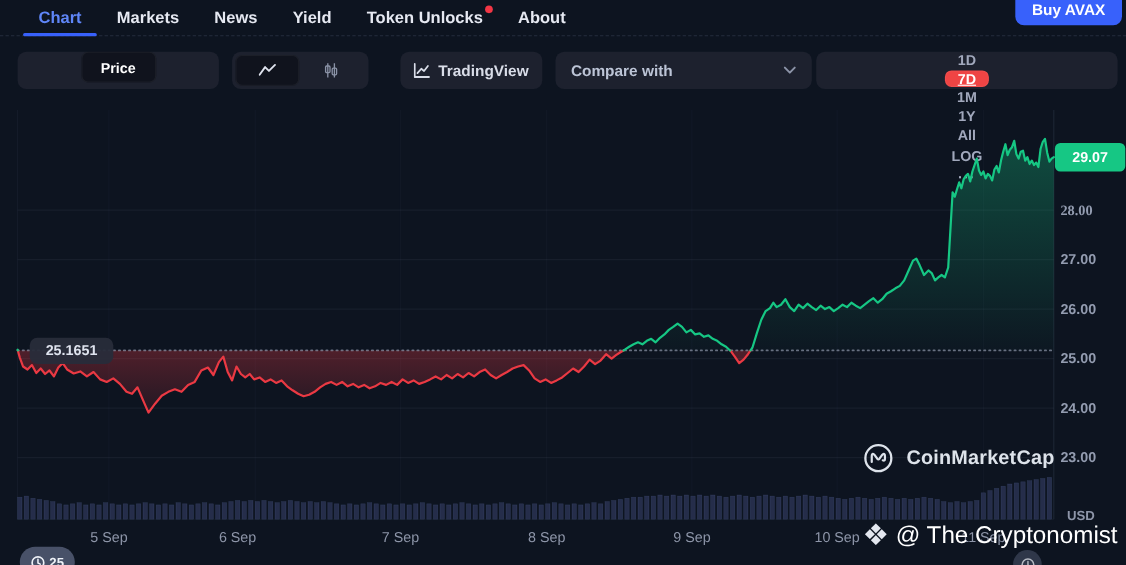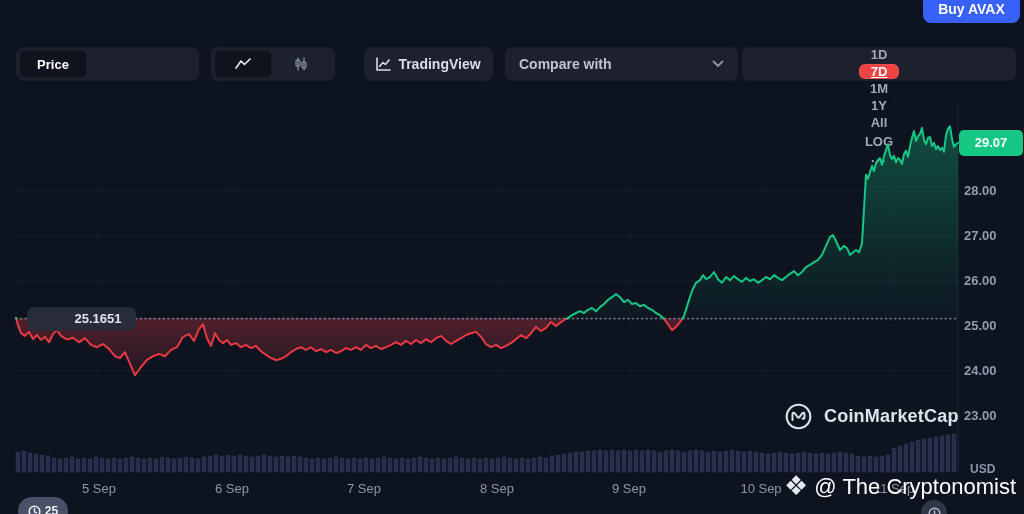--- a/index.html
+++ b/index.html
@@ -20,21 +20,21 @@
        justify-content:center;padding-bottom:6px;box-sizing:border-box;cursor:pointer;}
 
   
   .toolbar{position:absolute;left:0;top:47px;width:100%;height:34px;}
   .grp{position:absolute;height:34px;background:#1d212e;border-radius:8px;display:flex;
        align-items:center;box-sizing:border-box;}
   .pill{height:28px;border-radius:6px;display:flex;align-items:center;justify-content:center;
        font-size:13px;font-weight:700;cursor:pointer;}
   .pill.sel{background:#10131d;color:#fff;box-shadow:inset 0 0 0 1px rgba(255,255,255,.05);}
   .pill.unsel{color:#8b93a7;}
-  #metric-group{left:16px;width:183px;padding:0 3px;}
+  #metric-group{left:16px;width:183px;padding:0 3px;flex-direction:column;}
   #metric-group .pill{flex:0 0 auto;}
   #metric-price{width:68px;}
   #metric-mcap{width:104px;}
   #type-group{left:211px;width:124px;padding:0 3px;}
   .seg{width:58px;height:28px;border-radius:6px;display:flex;align-items:center;justify-content:center;cursor:pointer;}
   .seg.sel{background:#10131d;box-shadow:inset 0 0 0 1px rgba(255,255,255,.05);}
   #tv-btn{left:364px;width:129px;justify-content:center;gap:7px;cursor:pointer;}
   #tv-btn span{font-size:14px;font-weight:700;color:#d9dde8;}
   #compare{left:505px;width:233px;padding:0 14px;cursor:pointer;}
   #compare span{font-size:14px;font-weight:700;color:#bcc4d6;}
@@ -70,20 +70,31 @@
        background:rgba(96,105,132,.72);display:flex;align-items:center;justify-content:center;gap:4px;
        font-size:12px;font-weight:700;color:#eef1f7;z-index:4;}
   #ghost-clock{position:absolute;left:921px;top:500px;width:26px;height:26px;border-radius:50%;
        background:rgba(96,105,132,.42);display:flex;align-items:center;justify-content:center;z-index:4;}
 </style>
 </head>
 <body>
 
 <div id="app">
 
+  <div class="nav">
+    <div class="tab active">Chart</div>
+    <div class="tab">Markets</div>
+    <div class="tab">News</div>
+    <div class="tab">Yield</div>
+    <div class="tab">
+      <span>Token Unlocks</span>
+      <span class="dot"></span>
+    </div>
+    <div class="tab">About</div>
+  </div>
   <button class="buy-btn">Buy AVAX</button>
 
   <div class="toolbar">
 
     <div class="grp" id="metric-group">
       <div class="pill sel" id="metric-price">Price</div>
     </div>
 
     <div class="grp" id="type-group">
       <div class="seg sel">
@@ -318,39 +329,39 @@
         <rect x="952" y="434" width="4" height="38" fill="#28304f" fill-opacity="0.9" stroke="rgba(120,140,200,0.22)" stroke-width="0.5"></rect>
       </g>
     <path id="up-fill" fill="url(#gGreen)" stroke="none" d="M16.0,317.9L16.2,318.6L16.2,318.6L16.0,318.6ZM566.8,318.6L568.0,317.9L572.0,315.2L576.0,313.0L580.0,311.2L584.0,313.0L588.0,309.8L592.0,308.0L596.0,311.2L600.0,307.1L604.0,304.0L608.0,299.9L612.0,297.2L616.0,294.1L620.0,297.2L624.0,302.2L628.0,299.9L632.0,304.0L636.0,303.1L640.0,306.2L644.0,304.9L648.0,308.0L652.0,309.8L656.0,313.0L660.0,315.2L663.7,318.6L663.7,318.6L566.8,318.6ZM682.3,318.6L684.0,316.1L688.0,303.1L692.0,290.9L696.0,282.8L700.0,280.1L703.0,275.2L706.0,279.2L710.0,277.0L714.0,272.0L718.0,279.2L722.0,282.8L726.0,277.0L730.0,280.1L734.0,276.1L738.0,279.2L742.0,281.9L746.0,277.9L750.0,281.0L754.0,279.2L758.0,282.8L762.0,280.1L766.0,277.0L770.0,279.2L774.0,275.2L778.0,277.9L782.0,280.1L786.0,277.0L790.0,273.8L794.0,271.1L798.0,275.2L802.0,272.0L806.0,267.1L810.0,264.8L814.0,262.1L818.0,259.9L822.0,254.9L826.0,245.9L830.0,236.9L833.0,235.1L836.0,241.0L840.0,250.0L844.0,245.9L847.0,248.2L850.0,254.9L853.0,252.2L856.0,250.0L859.0,252.2L862.0,243.2L864.0,209.0L866.0,174.8L868.0,178.8L870.0,172.1L872.0,165.8L874.0,171.2L876.0,163.1L878.0,159.9L880.0,158.1L882.0,164.9L884.0,155.9L886.0,150.0L888.0,144.2L890.0,155.0L892.0,159.0L894.0,155.9L896.0,162.2L898.0,158.1L900.0,159.9L902.0,164.0L904.0,154.1L906.0,150.9L908.0,156.8L910.0,146.0L912.0,137.9L914.0,131.1L916.0,141.0L918.0,136.1L920.0,133.8L922.0,128.0L924.0,140.1L926.0,144.2L928.0,137.9L930.0,137.0L932.0,146.0L934.0,142.8L936.0,149.1L938.0,146.0L940.0,150.0L942.0,147.8L944.0,151.8L946.0,135.2L948.0,128.9L950.0,126.2L952.0,138.8L954.0,146.9L956.0,144.2L958.0,142.8L958.0,318.6L682.3,318.6Z"></path>
     <path id="dn-fill" fill="url(#gRed)" stroke="none" d="M16.2,318.6L18.0,325.1L21.0,333.2L25.0,335.9L29.0,331.9L33.0,339.1L37.0,335.0L41.0,340.0L45.0,336.8L49.0,342.2L53.0,334.1L57.0,330.1L61.0,335.9L67.0,339.5L73.0,337.7L79.0,342.2L85.0,338.2L91.0,344.9L97.0,347.2L103.0,344.0L109.0,349.0L115.0,356.2L120.0,358.0L125.0,352.1L130.0,363.8L135.0,375.1L141.0,367.0L147.0,359.8L153.0,356.2L159.0,353.9L165.0,356.2L171.0,349.9L177.0,347.2L183.0,336.8L189.0,334.1L194.0,340.9L199.0,329.2L203.0,324.2L207.0,338.2L211.0,345.8L215.0,333.2L219.0,340.0L223.0,343.1L227.0,340.0L231.0,344.9L236.0,343.1L241.0,347.2L246.0,344.9L251.0,348.1L256.0,345.8L261.0,351.2L266.0,354.8L271.0,358.0L276.0,360.2L281.0,358.9L286.0,356.2L291.0,352.1L296.0,349.0L301.0,347.2L306.0,349.9L311.0,347.2L316.0,351.2L321.0,349.0L326.0,352.1L331.0,349.9L336.0,353.0L341.0,351.2L346.0,348.1L351.0,349.9L356.0,347.2L361.0,349.9L366.0,344.9L371.0,348.1L376.0,345.8L381.0,349.0L386.0,347.2L391.0,344.9L396.0,342.2L401.0,344.9L406.0,340.9L411.0,344.0L416.0,340.0L421.0,343.1L426.0,339.1L431.0,342.2L436.0,338.2L441.0,335.9L446.0,340.9L451.0,344.0L456.0,340.9L461.0,338.2L466.0,335.0L471.0,333.2L476.0,331.9L481.0,336.8L486.0,344.0L491.0,347.2L496.0,344.9L501.0,348.1L506.0,345.8L511.0,343.1L516.0,339.1L521.0,335.0L526.0,338.2L531.0,333.2L536.0,326.9L541.0,331.0L546.0,327.8L551.0,322.0L556.0,326.0L560.0,322.9L564.0,320.2L566.8,318.6L566.8,318.6L16.2,318.6ZM663.7,318.6L664.0,318.8L668.0,324.2L672.0,330.1L676.0,326.9L680.0,322.0L682.3,318.6L682.3,318.6L663.7,318.6Z"></path>
     <line id="baseline" stroke="#9aa2b6" stroke-opacity="0.65" stroke-width="1.6" stroke-dasharray="1.2 3.4" stroke-linecap="round" x1="16" x2="958" y1="318.6" y2="318.6"></line>
     <path id="dn-stroke" fill="none" stroke="#ea3943" stroke-width="2" stroke-linejoin="round" stroke-linecap="round" d="M16.2,318.6L18.0,325.1L21.0,333.2L25.0,335.9L29.0,331.9L33.0,339.1L37.0,335.0L41.0,340.0L45.0,336.8L49.0,342.2L53.0,334.1L57.0,330.1L61.0,335.9L67.0,339.5L73.0,337.7L79.0,342.2L85.0,338.2L91.0,344.9L97.0,347.2L103.0,344.0L109.0,349.0L115.0,356.2L120.0,358.0L125.0,352.1L130.0,363.8L135.0,375.1L141.0,367.0L147.0,359.8L153.0,356.2L159.0,353.9L165.0,356.2L171.0,349.9L177.0,347.2L183.0,336.8L189.0,334.1L194.0,340.9L199.0,329.2L203.0,324.2L207.0,338.2L211.0,345.8L215.0,333.2L219.0,340.0L223.0,343.1L227.0,340.0L231.0,344.9L236.0,343.1L241.0,347.2L246.0,344.9L251.0,348.1L256.0,345.8L261.0,351.2L266.0,354.8L271.0,358.0L276.0,360.2L281.0,358.9L286.0,356.2L291.0,352.1L296.0,349.0L301.0,347.2L306.0,349.9L311.0,347.2L316.0,351.2L321.0,349.0L326.0,352.1L331.0,349.9L336.0,353.0L341.0,351.2L346.0,348.1L351.0,349.9L356.0,347.2L361.0,349.9L366.0,344.9L371.0,348.1L376.0,345.8L381.0,349.0L386.0,347.2L391.0,344.9L396.0,342.2L401.0,344.9L406.0,340.9L411.0,344.0L416.0,340.0L421.0,343.1L426.0,339.1L431.0,342.2L436.0,338.2L441.0,335.9L446.0,340.9L451.0,344.0L456.0,340.9L461.0,338.2L466.0,335.0L471.0,333.2L476.0,331.9L481.0,336.8L486.0,344.0L491.0,347.2L496.0,344.9L501.0,348.1L506.0,345.8L511.0,343.1L516.0,339.1L521.0,335.0L526.0,338.2L531.0,333.2L536.0,326.9L541.0,331.0L546.0,327.8L551.0,322.0L556.0,326.0L560.0,322.9L564.0,320.2L566.8,318.6M663.7,318.6L664.0,318.8L668.0,324.2L672.0,330.1L676.0,326.9L680.0,322.0L682.3,318.6"></path>
     <path id="up-stroke" fill="none" stroke="#16c784" stroke-width="2" stroke-linejoin="round" stroke-linecap="round" d="M16.0,317.9L16.2,318.6M566.8,318.6L568.0,317.9L572.0,315.2L576.0,313.0L580.0,311.2L584.0,313.0L588.0,309.8L592.0,308.0L596.0,311.2L600.0,307.1L604.0,304.0L608.0,299.9L612.0,297.2L616.0,294.1L620.0,297.2L624.0,302.2L628.0,299.9L632.0,304.0L636.0,303.1L640.0,306.2L644.0,304.9L648.0,308.0L652.0,309.8L656.0,313.0L660.0,315.2L663.7,318.6M682.3,318.6L684.0,316.1L688.0,303.1L692.0,290.9L696.0,282.8L700.0,280.1L703.0,275.2L706.0,279.2L710.0,277.0L714.0,272.0L718.0,279.2L722.0,282.8L726.0,277.0L730.0,280.1L734.0,276.1L738.0,279.2L742.0,281.9L746.0,277.9L750.0,281.0L754.0,279.2L758.0,282.8L762.0,280.1L766.0,277.0L770.0,279.2L774.0,275.2L778.0,277.9L782.0,280.1L786.0,277.0L790.0,273.8L794.0,271.1L798.0,275.2L802.0,272.0L806.0,267.1L810.0,264.8L814.0,262.1L818.0,259.9L822.0,254.9L826.0,245.9L830.0,236.9L833.0,235.1L836.0,241.0L840.0,250.0L844.0,245.9L847.0,248.2L850.0,254.9L853.0,252.2L856.0,250.0L859.0,252.2L862.0,243.2L864.0,209.0L866.0,174.8L868.0,178.8L870.0,172.1L872.0,165.8L874.0,171.2L876.0,163.1L878.0,159.9L880.0,158.1L882.0,164.9L884.0,155.9L886.0,150.0L888.0,144.2L890.0,155.0L892.0,159.0L894.0,155.9L896.0,162.2L898.0,158.1L900.0,159.9L902.0,164.0L904.0,154.1L906.0,150.9L908.0,156.8L910.0,146.0L912.0,137.9L914.0,131.1L916.0,141.0L918.0,136.1L920.0,133.8L922.0,128.0L924.0,140.1L926.0,144.2L928.0,137.9L930.0,137.0L932.0,146.0L934.0,142.8L936.0,149.1L938.0,146.0L940.0,150.0L942.0,147.8L944.0,151.8L946.0,135.2L948.0,128.9L950.0,126.2L952.0,138.8L954.0,146.9L956.0,144.2L958.0,142.8"></path>
   </svg>
 
   <div id="y-axis">
-      <div class="ytick" style="top: 182.997px;">28.00</div>
+      <div class="ytick" style="top: 182.997px; font-family: Liberation Serif, serif;">28.00</div>
       <div class="ytick" style="top: 228.001px;">27.00</div>
       <div class="ytick" style="top: 273.005px;">26.00</div>
       <div class="ytick" style="top: 318.008px;">25.00</div>
       <div class="ytick" style="top: 363.012px;">24.00</div>
       <div class="ytick" style="top: 408.015px;">23.00</div>
     </div>
   <div id="x-axis">
       <div class="xtick" style="left: 99px;">5 Sep</div>
-      <div class="xtick" style="left: 232px;">6 Sep</div>
+      <div class="xtick" style="left: 216px;">6 Sep</div>
       <div class="xtick" style="left: 364px;">7 Sep</div>
       <div class="xtick" style="left: 497px;">8 Sep</div>
       <div class="xtick" style="left: 629px;">9 Sep</div>
       <div class="xtick" style="left: 761px;">10 Sep</div>
       <div class="xtick" style="left: 894px;">11 Sep</div>
     </div>
   <div id="usd-label">USD</div>
 
-  <div id="base-pill" style="top: 306.578px; padding-left: 33px;">25.1651</div>
+  <div id="base-pill" style="top: 306.578px;">25.1651</div>
   <div id="price-badge" style="top: 129.843px;">29.07</div>
 
   <div id="cmc-mark">
     <svg width="27" height="27" viewBox="0 0 27 27">
       <circle cx="13.5" cy="13.5" r="11.8" fill="none" stroke="rgba(233,238,246,.95)" stroke-width="2.1"></circle>
       <path d="M7.5 17 L7.5 11.5 Q7.5 8.5 10 10.5 L12.5 14 Q13.5 15.2 14.5 14 L17 10.5 Q19.5 8.5 19.5 11.5 L19.5 14 Q19.5 16.5 17.5 15.5" fill="none" stroke="rgba(233,238,246,.95)" stroke-width="2" stroke-linecap="round" stroke-linejoin="round"></path>
     </svg>
     <span>CoinMarketCap</span>
   </div>
 

